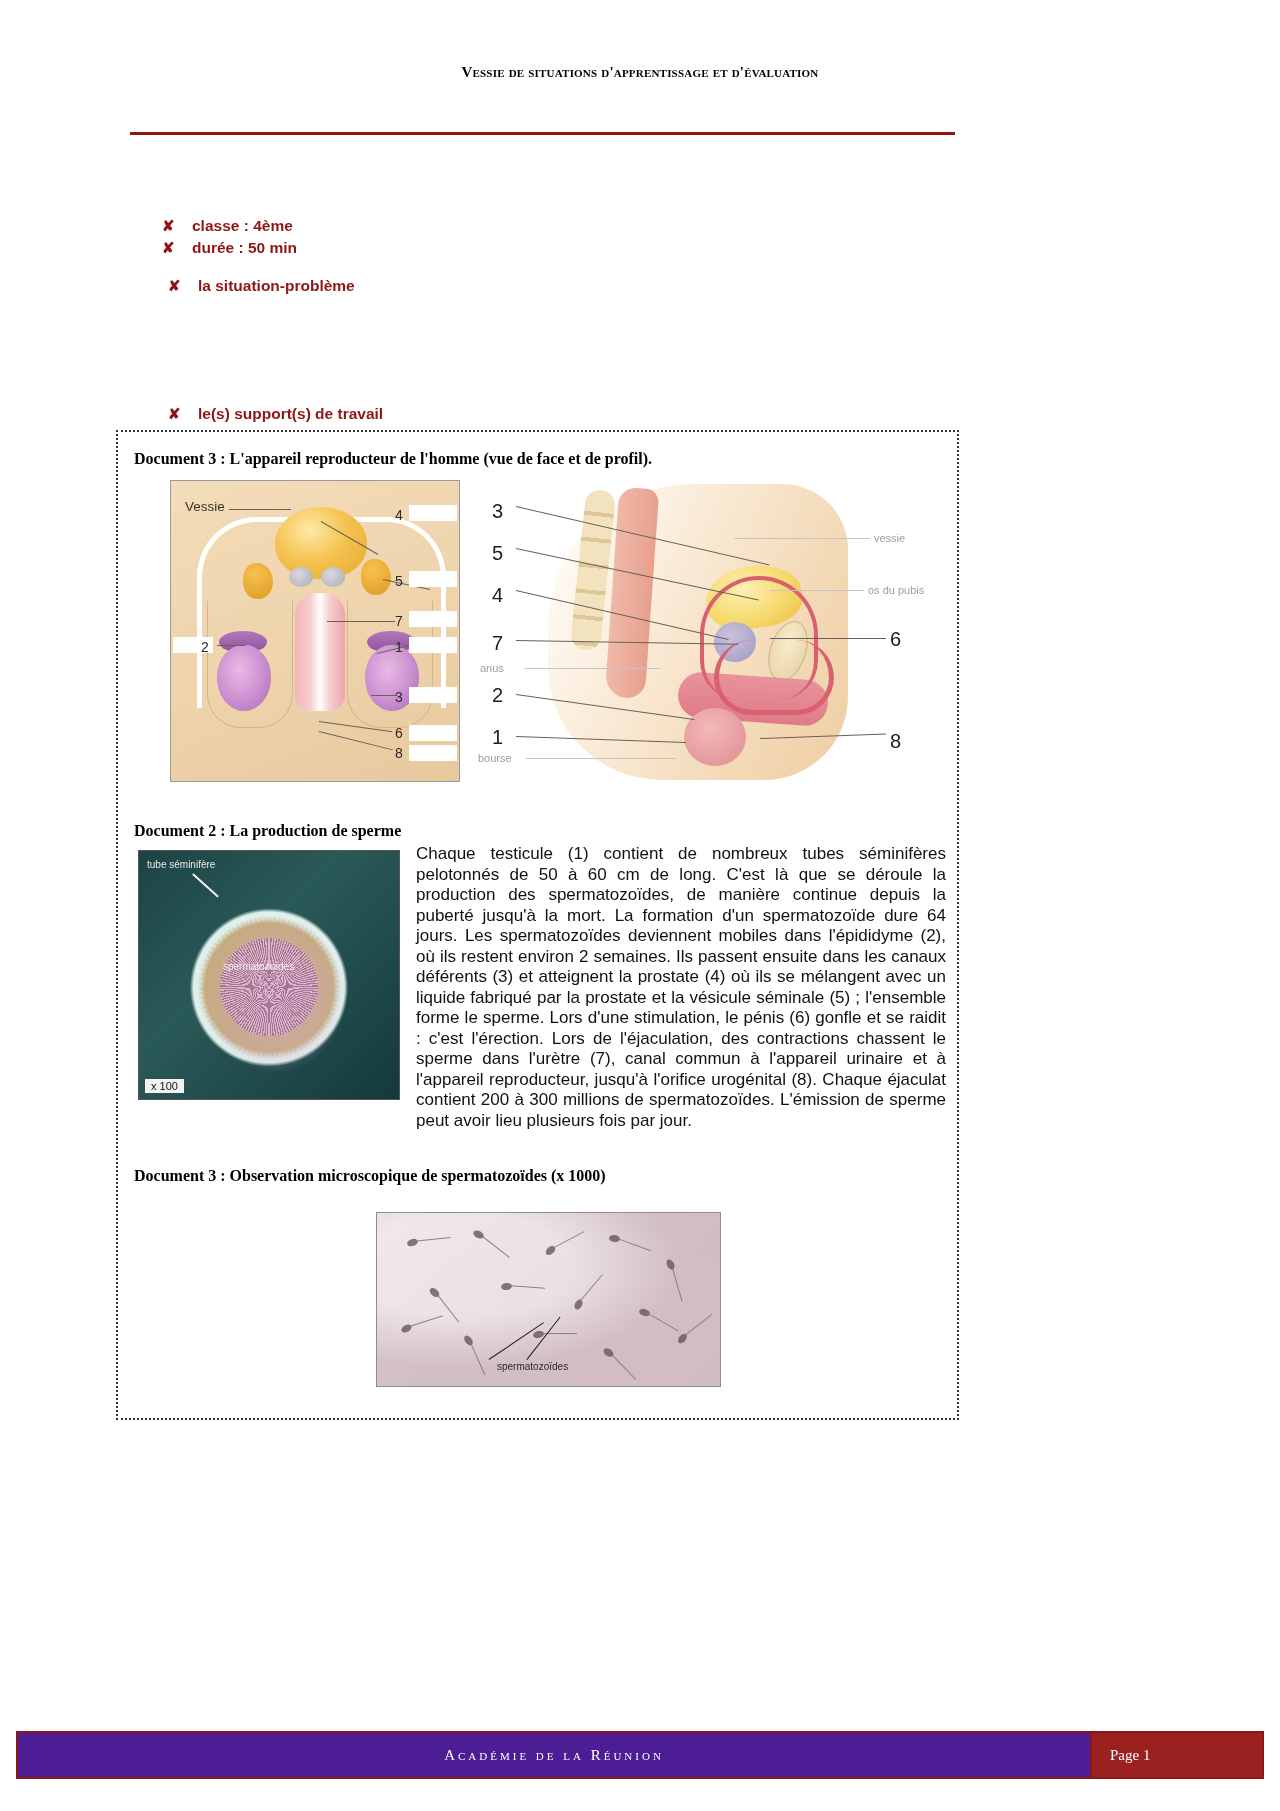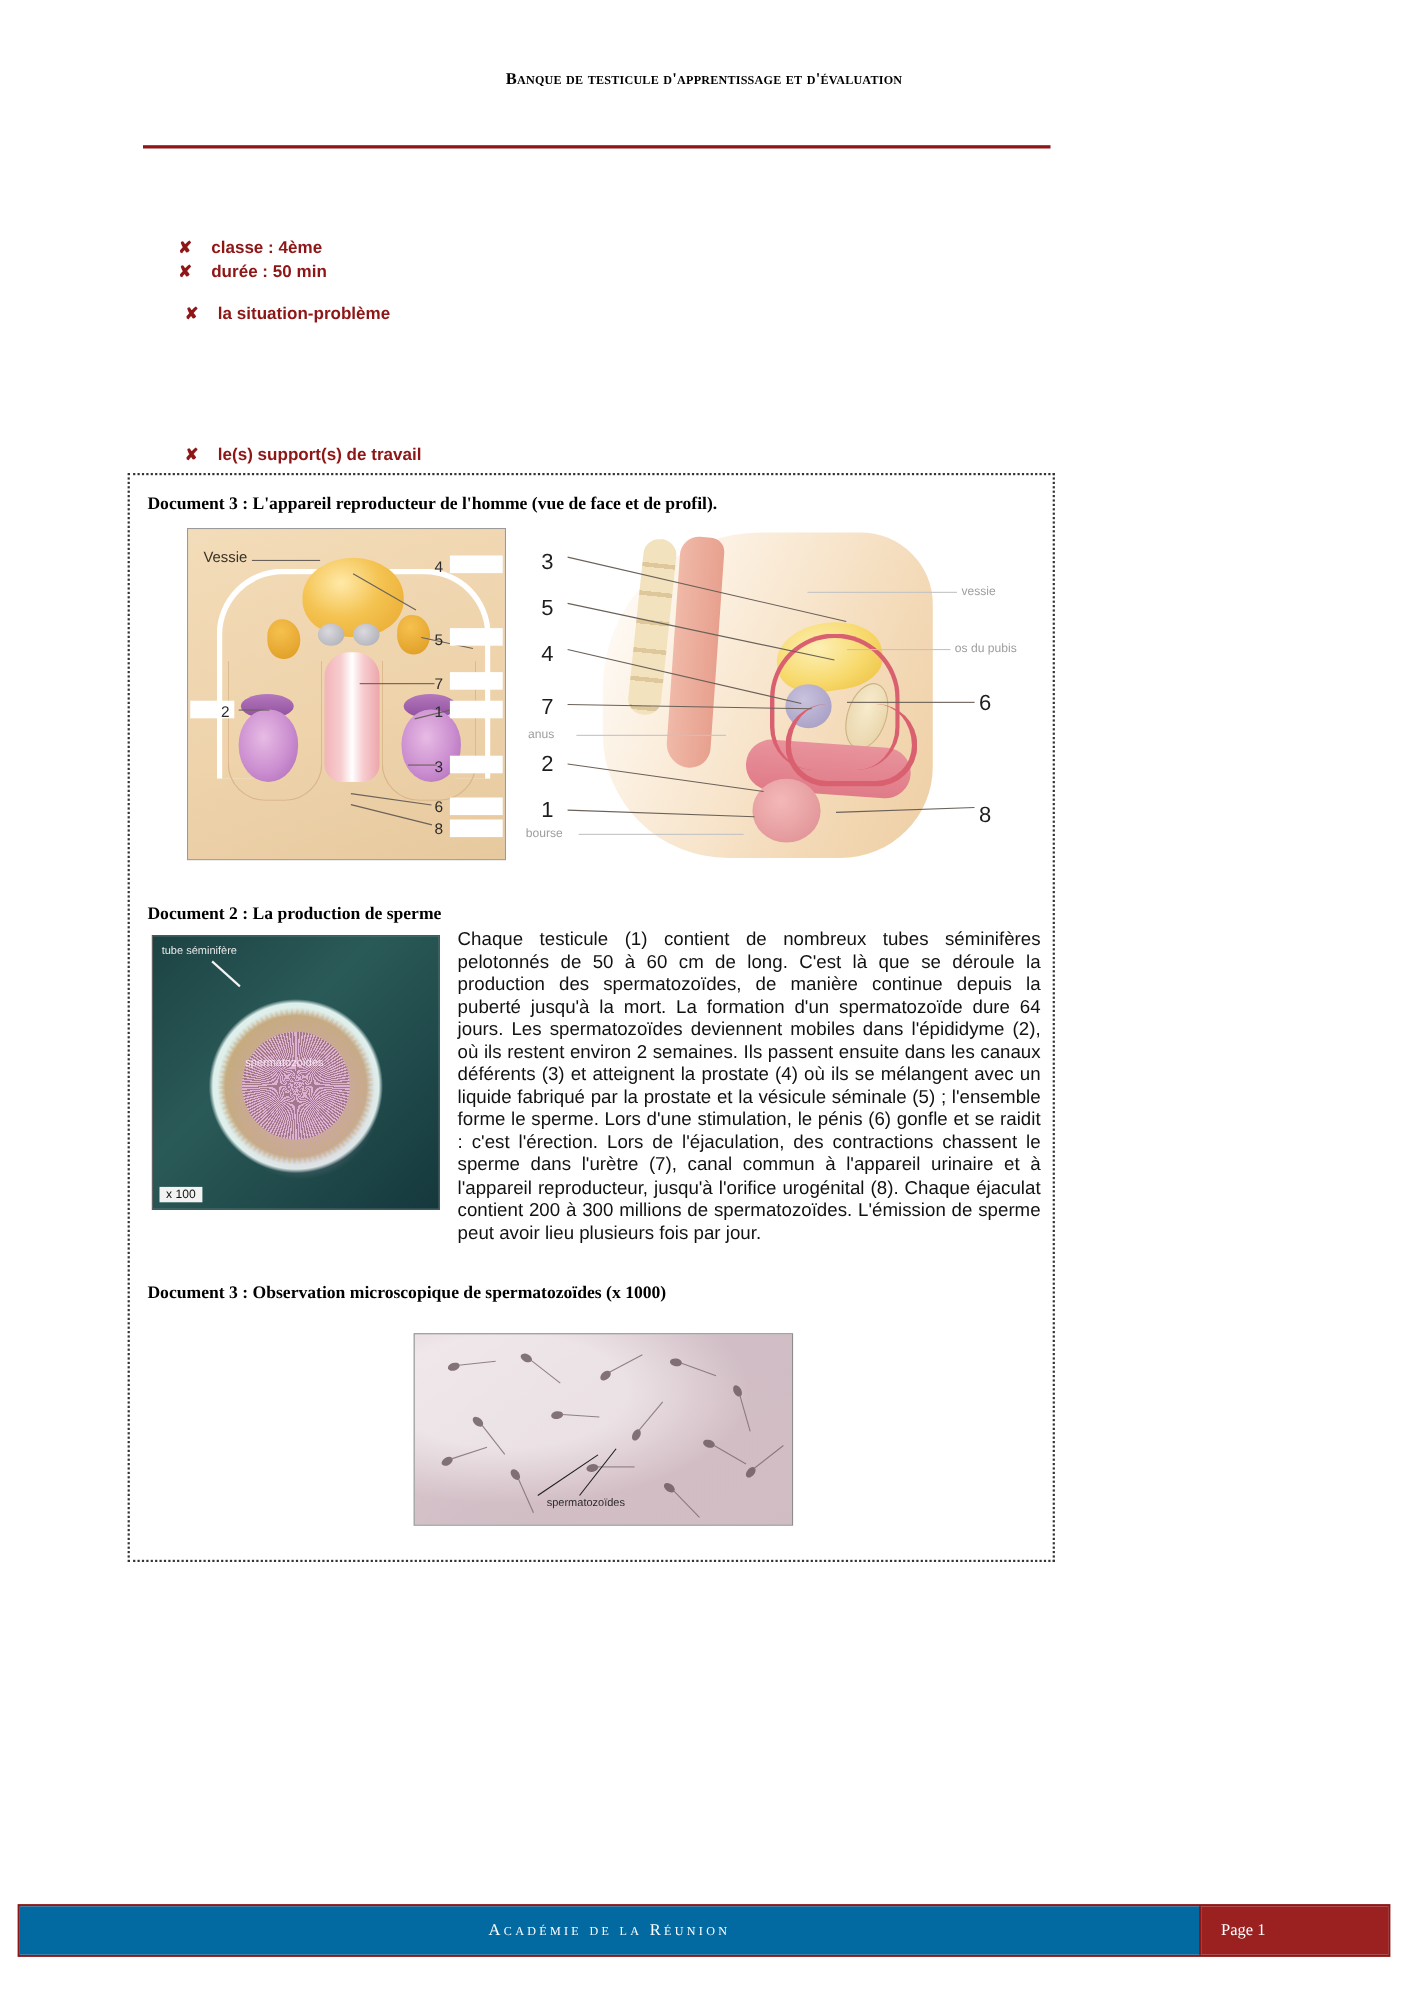--- a/index.html
+++ b/index.html
@@ -465,21 +465,21 @@
     bottom: 32px;
     width: 1248px;
     height: 48px;
     border: 2px solid #8e1616;
     box-sizing: border-box;
     display: flex;
     align-items: stretch;
   }
   #footer-title {
     flex: 1;
-    background: #0369a1;
+    background: #4c1d95;
     color: #ffffff;
     display: flex;
     align-items: center;
     justify-content: center;
     font-family: "Liberation Serif", serif;
     font-size: 15px;
     letter-spacing: 3px;
     font-variant: small-caps;
     border-right: 2px solid #8e1616;
   }
@@ -492,21 +492,21 @@
     padding-left: 18px;
     font-family: "Liberation Serif", serif;
     font-size: 15px;
   }
 </style>
 </head>
 <body>
 
 <div class="page">
 
-  <div class="running-head">Banque de testicule d'apprentissage et d'évaluation</div>
+  <div class="running-head">Vessie de situations d'apprentissage et d'évaluation</div>
 
   <div class="title-wrap">
     <div class="title-rule"></div>
   </div>
 
   <div class="bullet-row" id="row-classe">
     <span class="bullet-mark">✘</span>
     <span class="bullet-label">classe : 4ème</span>
   </div>
   <div class="bullet-row" id="row-duree">

